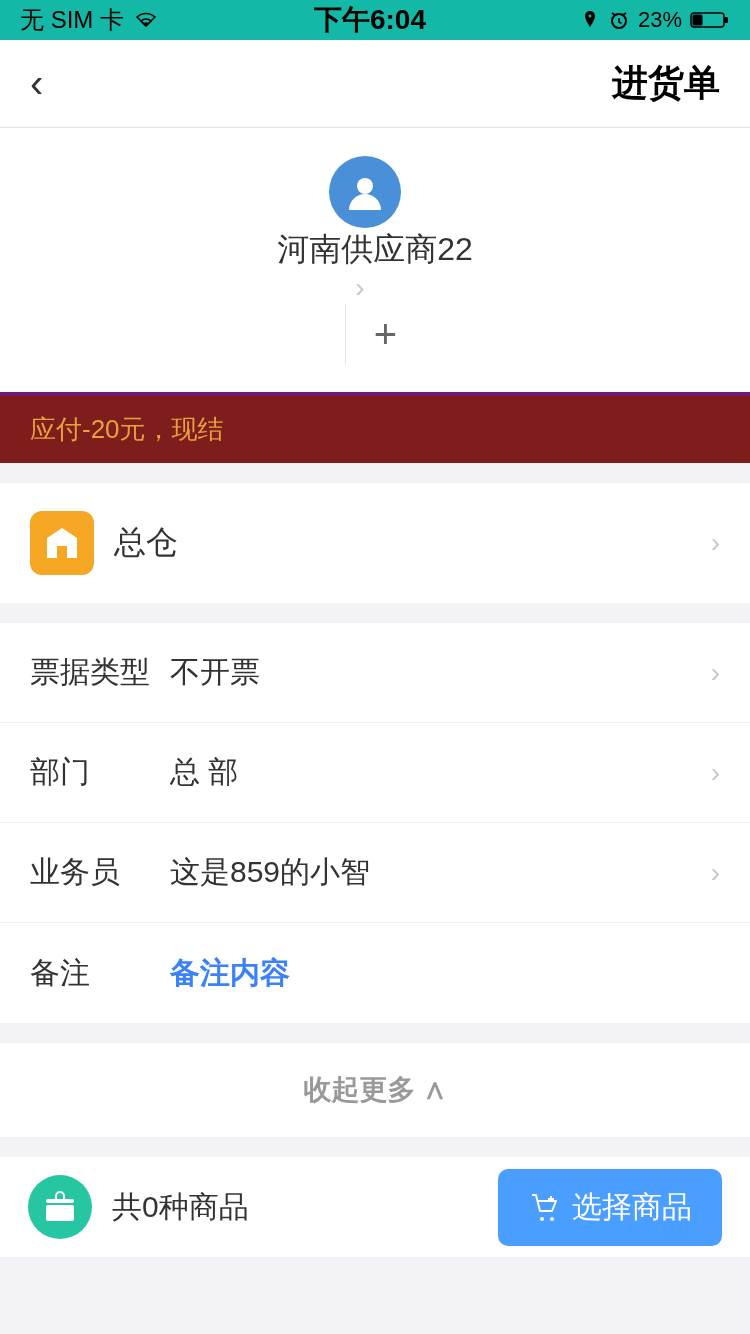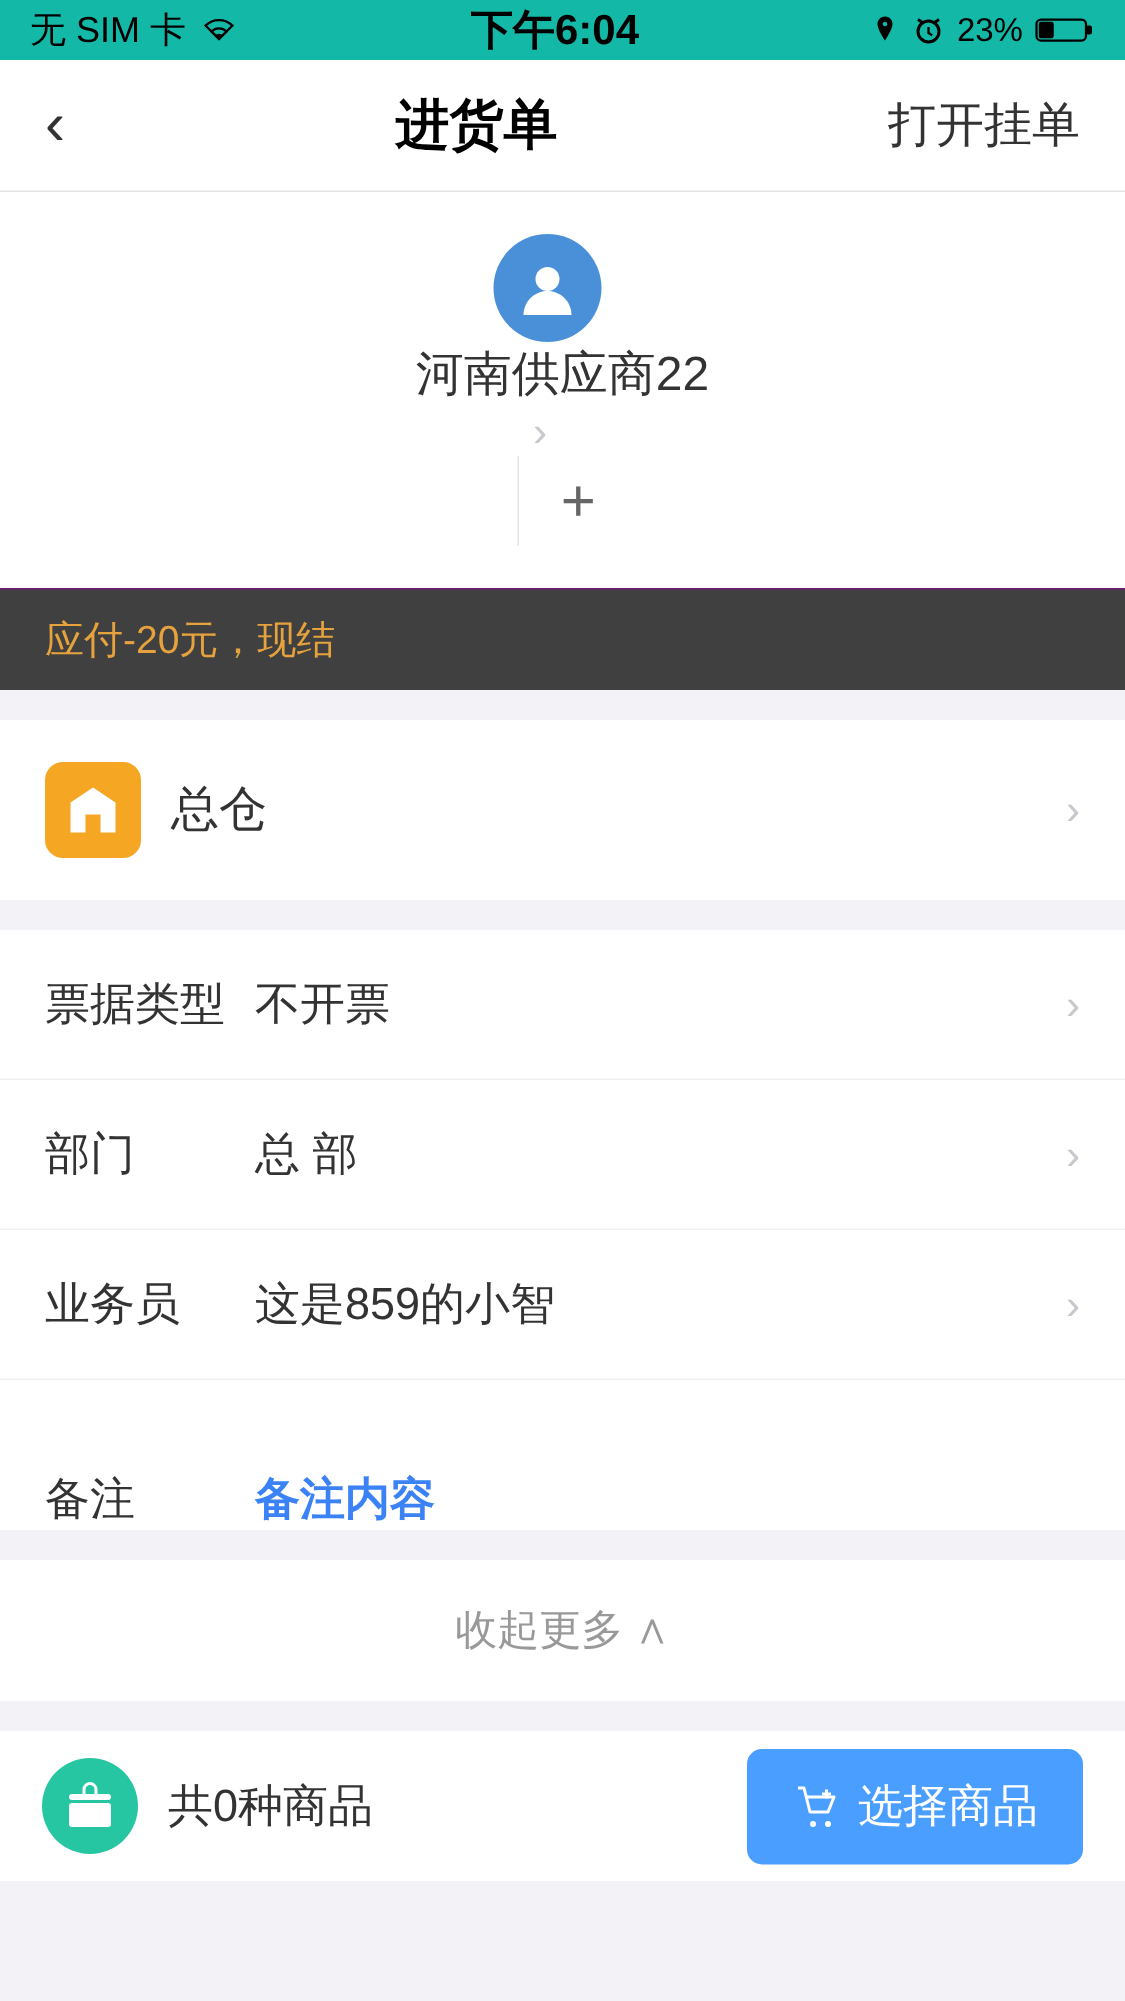--- a/index.html
+++ b/index.html
@@ -104,25 +104,25 @@
       align-items: center;
       justify-content: center;
       border-left: 1px solid #e5e5e5;
       color: #666;
       font-size: 40px;
       padding-left: 20px;
     }
 
     
     .notice-banner {
-      background: #404040;
+      background: #7f1d1d;
       padding: 16px 30px;
       font-size: 26px;
       color: #e6a23c;
-      border-top: 1px solid #701a75;
+      border-top: 4px solid #701a75;
     }
 
     
     .warehouse-row {
       background: #fff;
       display: flex;
       align-items: center;
       padding: 28px 30px;
       margin-top: 20px;
       margin-bottom: 20px;
@@ -156,21 +156,20 @@
     }
     .form-row {
       display: flex;
       align-items: center;
       padding: 0 30px;
       height: 100px;
       border-bottom: 1px solid #f0f0f0;
     }
     .form-row:last-child {
       border-bottom: none;
-      align-items: flex-end;
     }
     .form-label {
       font-size: 30px;
       color: #333;
       width: 130px;
       flex-shrink: 0;
       font-family: Liberation Mono, monospace;
     }
     .form-value {
       flex: 1;
@@ -192,20 +191,21 @@
     .collapse-row {
       background: #fff;
       display: flex;
       align-items: center;
       justify-content: center;
       padding: 28px 30px;
       color: #999;
       font-size: 28px;
       cursor: pointer;
       margin-bottom: 20px;
+      font-weight: bold;
     }
 
     
     .bottom-bar {
       background: #fff;
       display: flex;
       align-items: center;
       padding: 20px 28px;
       height: 100px;
     }
@@ -274,21 +274,20 @@
       <rect x="1" y="3" width="33" height="14" rx="3" stroke="#000" stroke-width="1.5"></rect>
       <rect x="34" y="7" width="4" height="6" rx="1.5" fill="#000"></rect>
       <rect x="2.5" y="4.5" width="10" height="11" rx="1.5" fill="#000"></rect>
     </svg>
   </div>
 </div>
 
 <div class="nav-bar">
   <div class="nav-back">‹</div>
   <div class="nav-title">进货单</div>
-  <div class="nav-action">打开挂单</div>
 </div>
 
 <div class="content">
 
   <div class="section">
     <div class="supplier-row">
       <div class="supplier-avatar">
         <svg viewBox="0 0 44 44" fill="white">
           <circle cx="22" cy="16" r="8"></circle>
           <path d="M6 40c0-8.8 7.2-16 16-16s16 7.2 16 16"></path>

